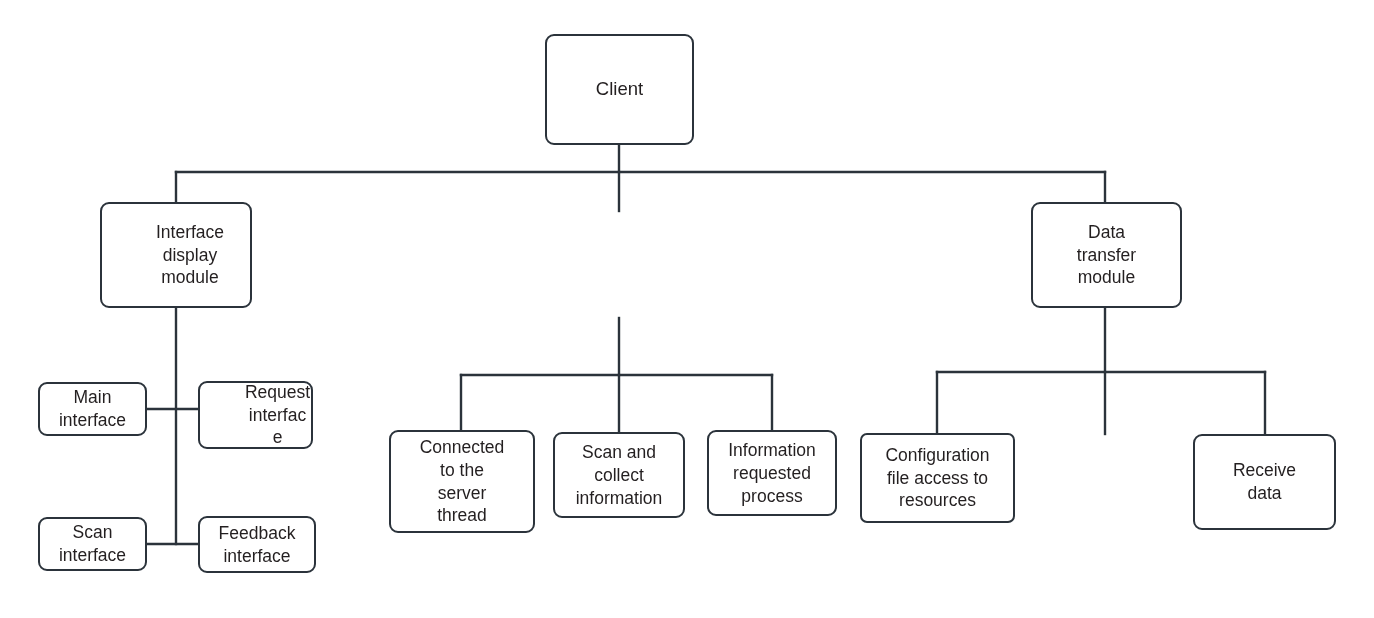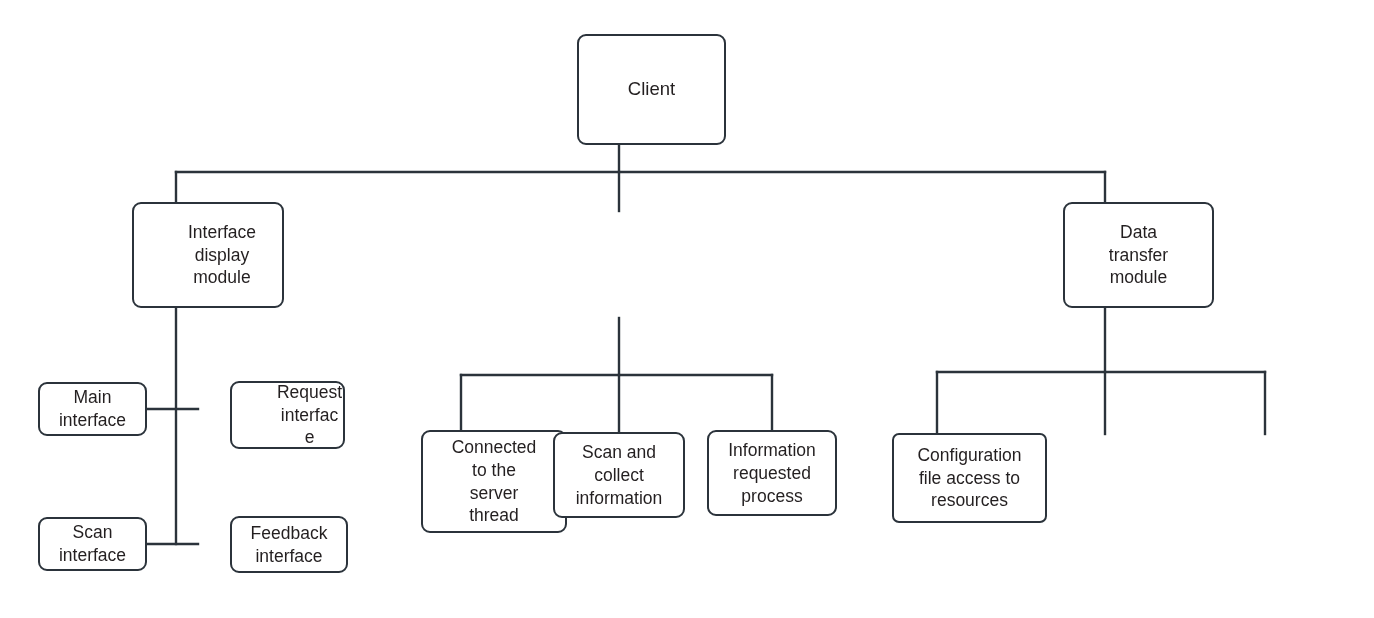--- a/index.html
+++ b/index.html
@@ -49,21 +49,20 @@
     padding-left: 24px;
   }
   .node.overflow .node-label {
     position: absolute;
     left: 50%;
     top: 50%;
     transform: translate(-50%, -50%);
   }
   .node.clip {
     overflow: hidden;
-    margin-left: 32px;
   }
   .fs-17 { font-size: 17.5px; }
   .fs-18 { font-size: 18.5px; }
 </style>
 </head>
 <body>
 
 <div id="canvas">
 
   <svg id="wires" viewBox="0 0 1374 618" xmlns="http://www.w3.org/2000/svg">
@@ -134,14 +133,17 @@
 
   <div class="node overflow" style="left:707px; top:430px; width:130px; height:86px;">
     <span class="node-label fs-17" style="width:101px;">Information requested process</span>
   </div>
 
   <div class="node clip" style="left:860px; top:433px; width:155px; height:90px;border-radius:7px;">
     <span class="node-label fs-17" style="width:120px;">Configuration file access to resources</span>
   </div>
 
 
+  <div class="node clip" style="left:1193px; top:434px; width:143px; height:96px;">
+    <span class="node-label fs-17" style="width:78px;">Receive data</span>
+  </div>
 
 </div>
 
 </body></html>

